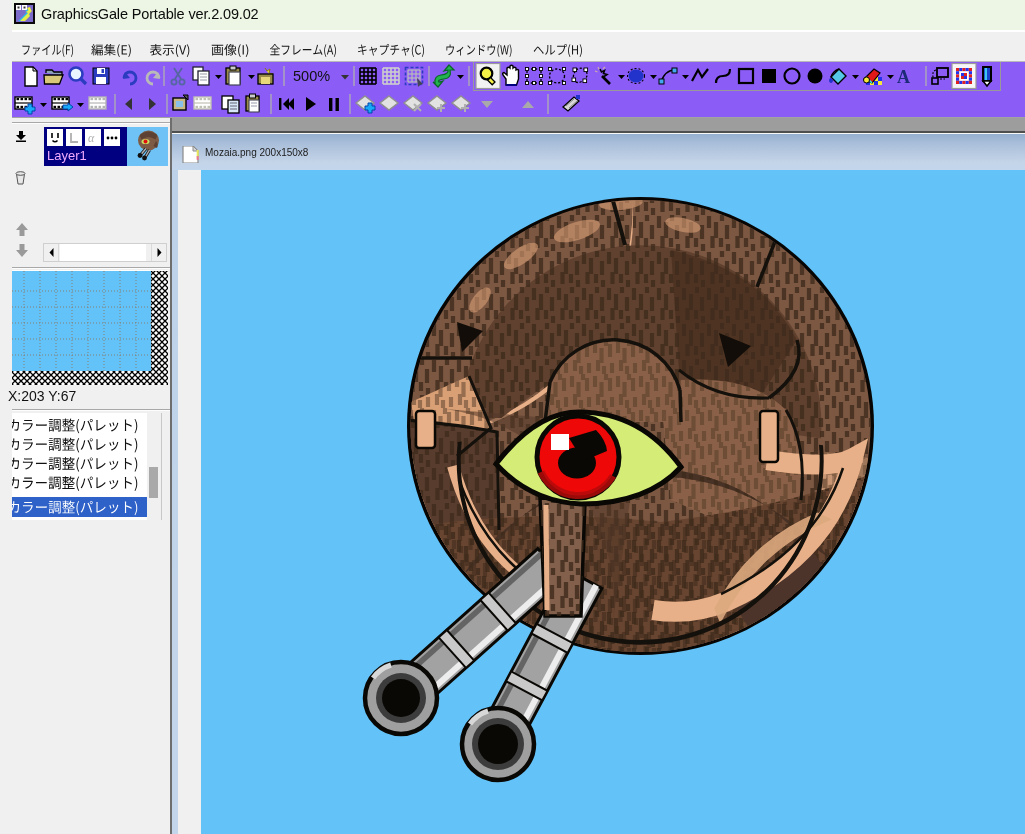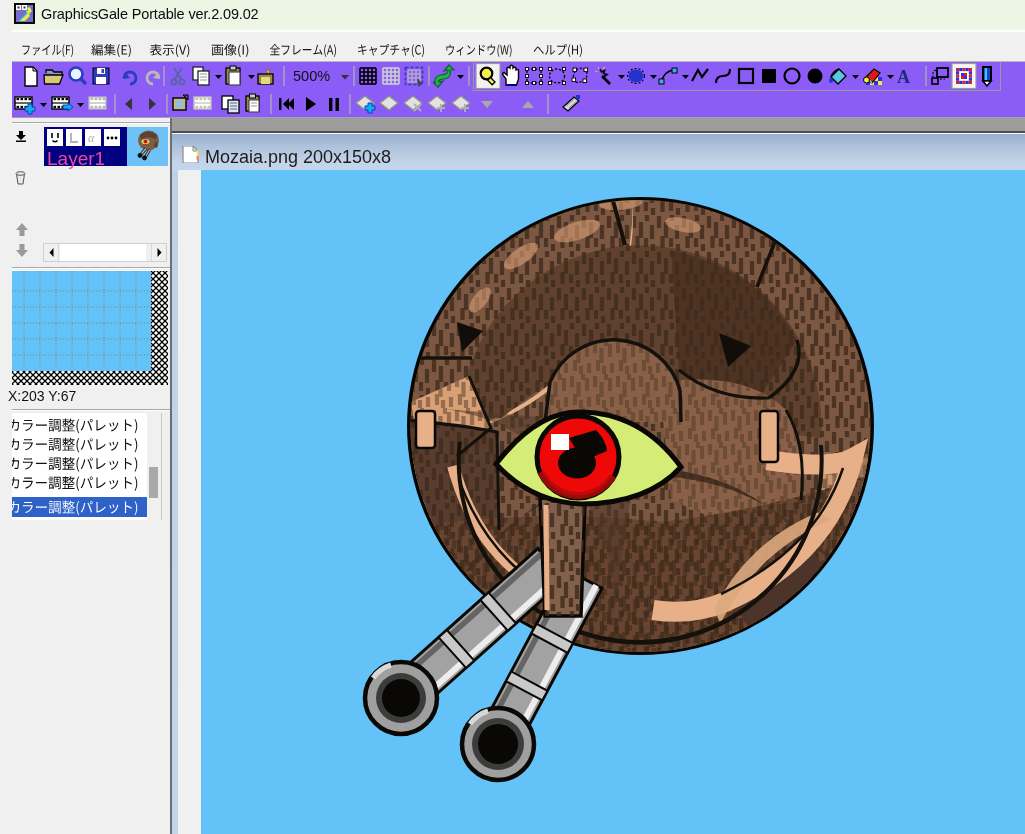--- a/index.html
+++ b/index.html
@@ -482,21 +482,21 @@
             <text x="3" y="13" font-size="12" font-style="italic" fill="#b0b0b0" font-family="Liberation Serif">α</text>
           </svg>
    </div>
    <div class="abs" style="left:60px;top:2px;width:16px;height:17px;background:#fff">
      <svg width="16" height="17">
             <circle cx="4" cy="9" r="1.4"></circle>
             <circle cx="8" cy="9" r="1.4"></circle>
             <circle cx="12" cy="9" r="1.4"></circle>
           </svg>
    </div>
-   <div class="abs" style="left:3px;top:21px;color:#ec4899;font-size:19px">Layer1</div>
+   <div class="abs" style="left:3px;top:21px;color:#f0abfc;font-size:13px">Layer1</div>
    <div class="abs" style="left:83px;top:0;width:41px;height:39px"><svg width="41" height="39" viewBox="0 0 41 39">
             <rect width="41" height="39" fill="#6fc2f5"></rect>
             <ellipse cx="21.5" cy="13.5" rx="10.5" ry="10" fill="#7d5b45"></ellipse>
             <path d="M12.5 8 q9 -7 18 0 l-2 4.5 q-7 -5 -14 0 z" fill="#5d4132"></path>
             <path d="M29 14 q3 3.5 1 7 l-3.5 -2 z" fill="#5d4132"></path>
             <ellipse cx="18.5" cy="14.5" rx="4" ry="2.6" fill="#c8e060"></ellipse>
             <circle cx="18.5" cy="14.5" r="2" fill="#e01010"></circle>
             <path d="M19 21.5 l-5.5 6.5 M22.5 23 l-4.5 7.5" stroke="#222" stroke-width="3.2"></path>
             <path d="M19 21.5 l-5.5 6.5 M22.5 23 l-4.5 7.5" stroke="#b0b0b0" stroke-width="1.4"></path>
             <circle cx="13" cy="28.5" r="2.4" fill="#111"></circle>
@@ -588,21 +588,21 @@
 <div class="abs" style="left:160px;top:133px;width:865px;height:1px;background:#f8f8f8"></div>
 <div class="abs" style="left:160px;top:134px;width:865px;height:36px;background:linear-gradient(180deg,#96b0d0 0%,#aabfda 28%,#c4d4e8 78%,#c2d6ec 100%)"></div>
 <div class="abs" style="left:160px;top:170px;width:6px;height:664px;background:linear-gradient(180deg,#bdd2e9 0%,#c3d5ea 100%)"></div>
 <div class="abs" style="left:166px;top:170px;width:23px;height:664px;background:#f0f0f0"></div>
 <svg class="abs" style="left:170px;top:146px" width="17" height="17" viewBox="0 0 17 17">
   <path d="M1 0 h10 l5 5 v12 h-15 z" fill="#fff" stroke="#8a8a8a" stroke-width="1.2"></path>
   <path d="M11 0 l5 5 h-5 z" fill="#d8d8d8" stroke="#8a8a8a" stroke-width="1"></path>
   <rect x="14.7" y="4" width="2" height="9" fill="#e8e858"></rect>
       <rect x="14.7" y="10" width="2" height="4" fill="#e87898"></rect>
 </svg>
-<div class="abs" style="left:193px;top:147px;font-size:18px;color:#1c1c1c">Mozaia.png 200x150x8</div>
+<div class="abs" style="left:193px;top:147px;font-size:10px;color:#1c1c1c">Mozaia.png 200x150x8</div>
 <div class="abs" style="left:189px;top:170px;width:836px;height:664px;background:#63c3f8;overflow:hidden"><svg width="836" height="664" viewBox="0 0 836 664">
         <defs>
           <clipPath id="ball">
             <ellipse cx="439.5" cy="256" rx="230" ry="226"></ellipse>
           </clipPath>
           <pattern id="fvm" width="23" height="34" patternUnits="userSpaceOnUse">
             <path d="M3 2 v11 M9.5 8 v15 M14 -3 v9 M6 20 v11 M18 4 v13 M20 23 v10 M12 26 v8" stroke="#63452f" stroke-width="4.2" opacity="0.7" fill="none"></path>
           </pattern>
           <pattern id="fvd" width="25" height="36" patternUnits="userSpaceOnUse" patternTransform="translate(5,9)">
             <path d="M3 1 v12 M10 7 v16 M16 -4 v10 M6.5 21 v12 M15 23 v9 M21 10 v14 M22 29 v8" stroke="#3e2a1b" stroke-width="4.3" opacity="0.8" fill="none"></path>

